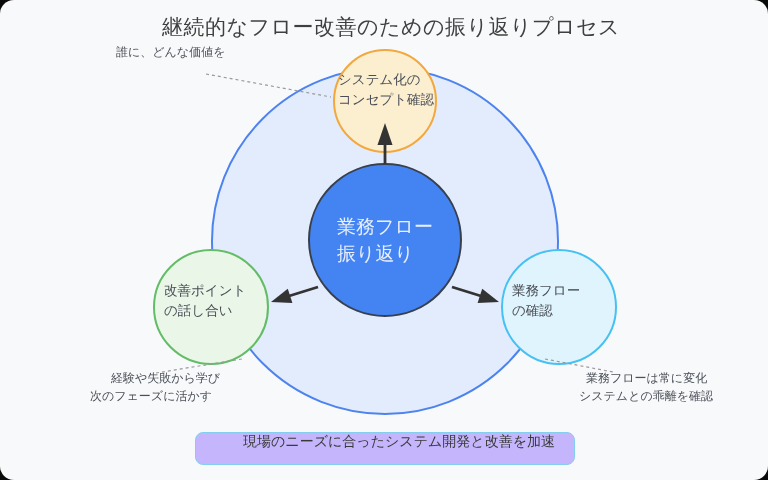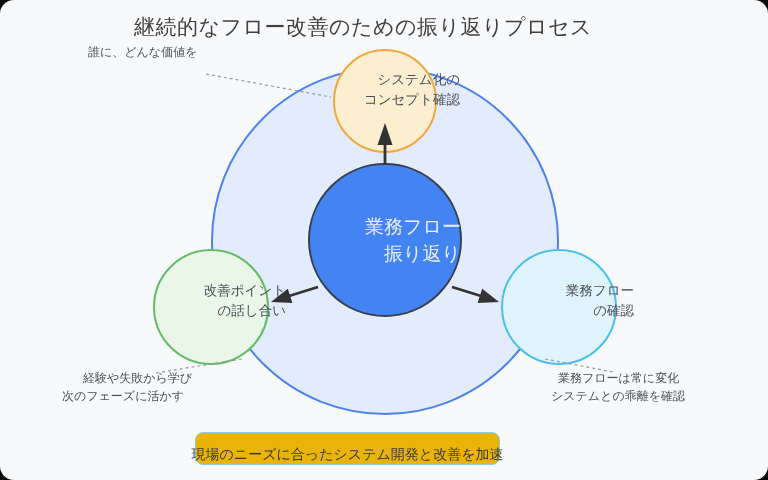--- a/index.html
+++ b/index.html
@@ -1,38 +1,38 @@
 <!DOCTYPE html>
 <html><head>
 <meta charset="utf-8">
 <style>
   html,body{margin:0;padding:0;background:#0a0a0a;}
   body{font-family:"Liberation Sans","DejaVu Sans",sans-serif;}
   .card{
     position:relative;width:768px;height:480px;overflow:hidden;
     background:#f8f9fb;border-radius:14px;
   }
-  .abs{position:absolute;white-space:nowrap;}
+  .abs{position:absolute;white-space:nowrap;padding-left:28px;}
   .page-title{
     top:13px;left:0;width:726px;text-align:center;
     font-size:21px;color:#3f3f3f;letter-spacing:0.5px;
   }
   svg.diagram{position:absolute;left:0;top:0;}
   .node-label{
-    display:flex;flex-direction:column;align-items:flex-end;justify-content:center;
+    display:flex;flex-direction:column;align-items:flex-start;justify-content:center;
     text-align:center;color:#4a4e57;font-size:13.5px;line-height:20px;
   }
   .center-label{
     color:#e9effc;font-size:19px;line-height:27px;
   }
   .annot{font-size:12px;color:#4c5158;line-height:15px;}
   .footer-box{
-    left:195px;top:432px;width:305px;height:33px;box-sizing:border-box;
-    background:#eab308;border:1.5px solid #85cfee;border-radius:8px;
-    display:flex;align-items:flex-end;justify-content:center;
+    left:195px;top:432px;width:380px;height:33px;box-sizing:border-box;
+    background:#c4b5fd;border:1.5px solid #85cfee;border-radius:8px;
+    display:flex;align-items:flex-start;justify-content:center;
     font-size:14px;color:#3a3a3a;
   }
 </style>
 </head>
 <body>
 
 <div class="card">
 
   <div class="abs page-title">継続的なフロー改善のための振り返りプロセス</div>
 

